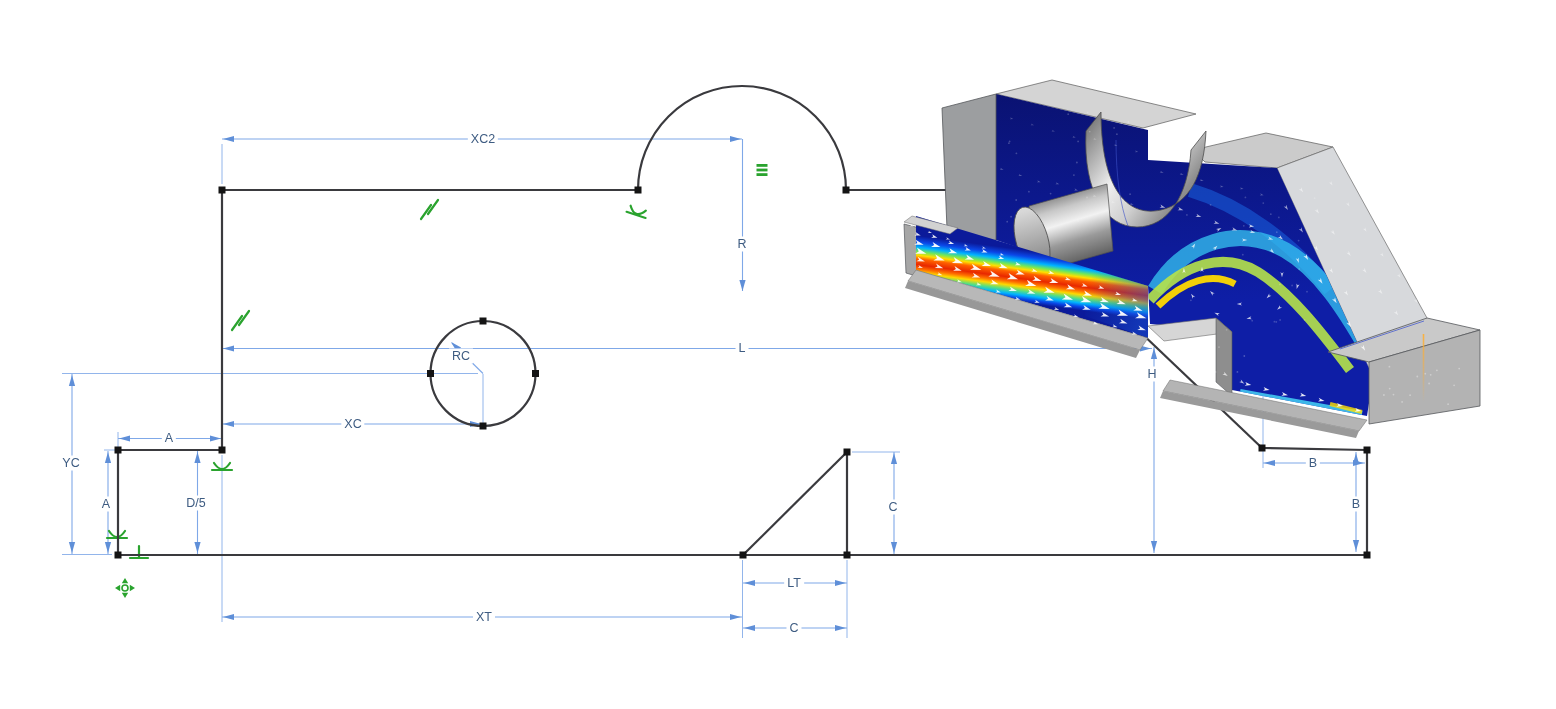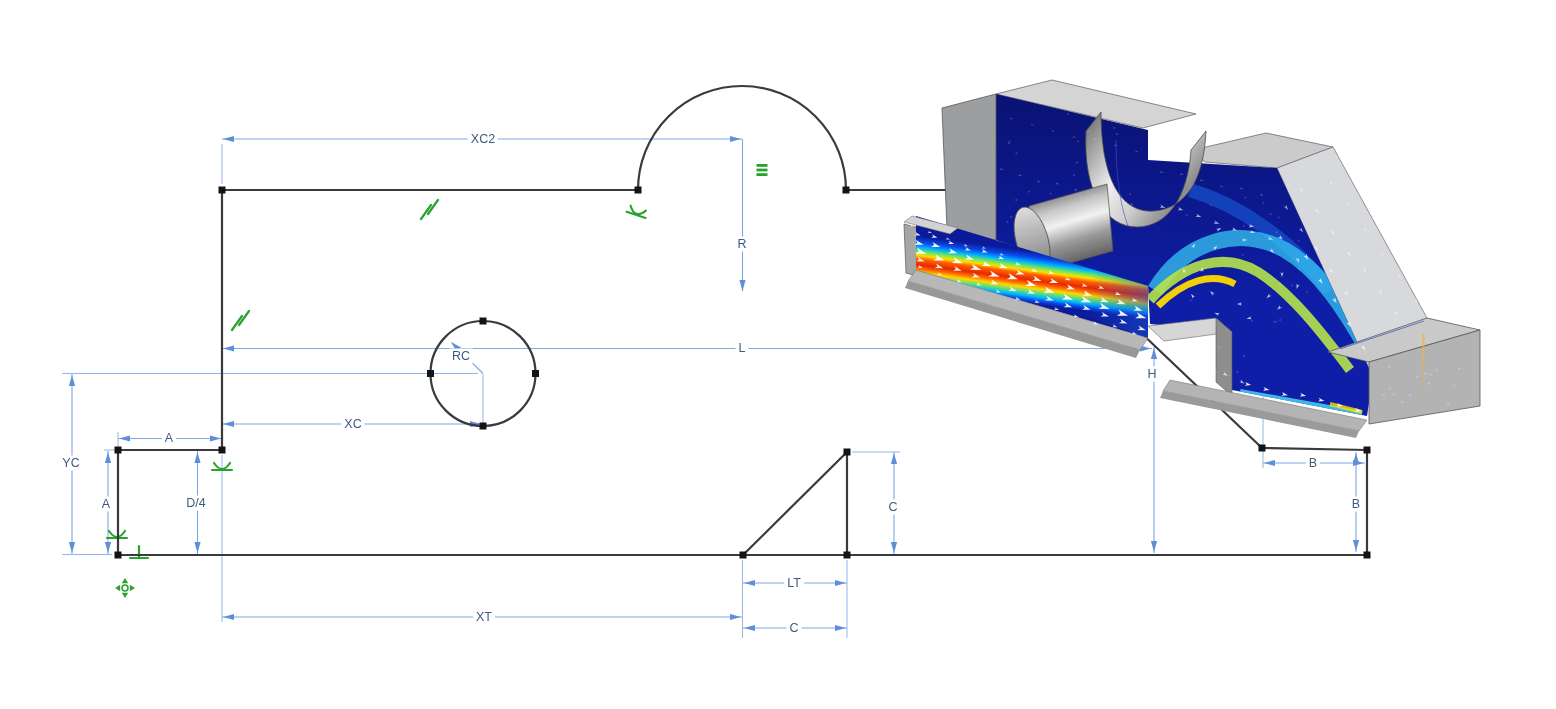--- a/index.html
+++ b/index.html
@@ -489,21 +489,21 @@
 
   <div id="labels">
     <span class="dim-label" style="left:483px;top:139px">XC2</span>
     <span class="dim-label" style="left:742px;top:244px">R</span>
     <span class="dim-label" style="left:461px;top:356px">RC</span>
     <span class="dim-label" style="left:742px;top:348px">L</span>
     <span class="dim-label" style="left:353px;top:424px">XC</span>
     <span class="dim-label" style="left:71px;top:463px">YC</span>
     <span class="dim-label" style="left:169px;top:438px">A</span>
     <span class="dim-label" style="left:106px;top:504px">A</span>
-    <span class="dim-label" style="left:196px;top:503px">D/4</span>
+    <span class="dim-label" style="left:196px;top:503px">D/5</span>
     <span class="dim-label" style="left:484px;top:617px">XT</span>
     <span class="dim-label" style="left:794px;top:583px">LT</span>
     <span class="dim-label" style="left:794px;top:628px">C</span>
     <span class="dim-label" style="left:893px;top:507px">C</span>
     <span class="dim-label" style="left:1152px;top:374px">H</span>
     <span class="dim-label" style="left:1313px;top:463px">B</span>
     <span class="dim-label" style="left:1356px;top:504px">B</span>
   </div>
 </div>
 

